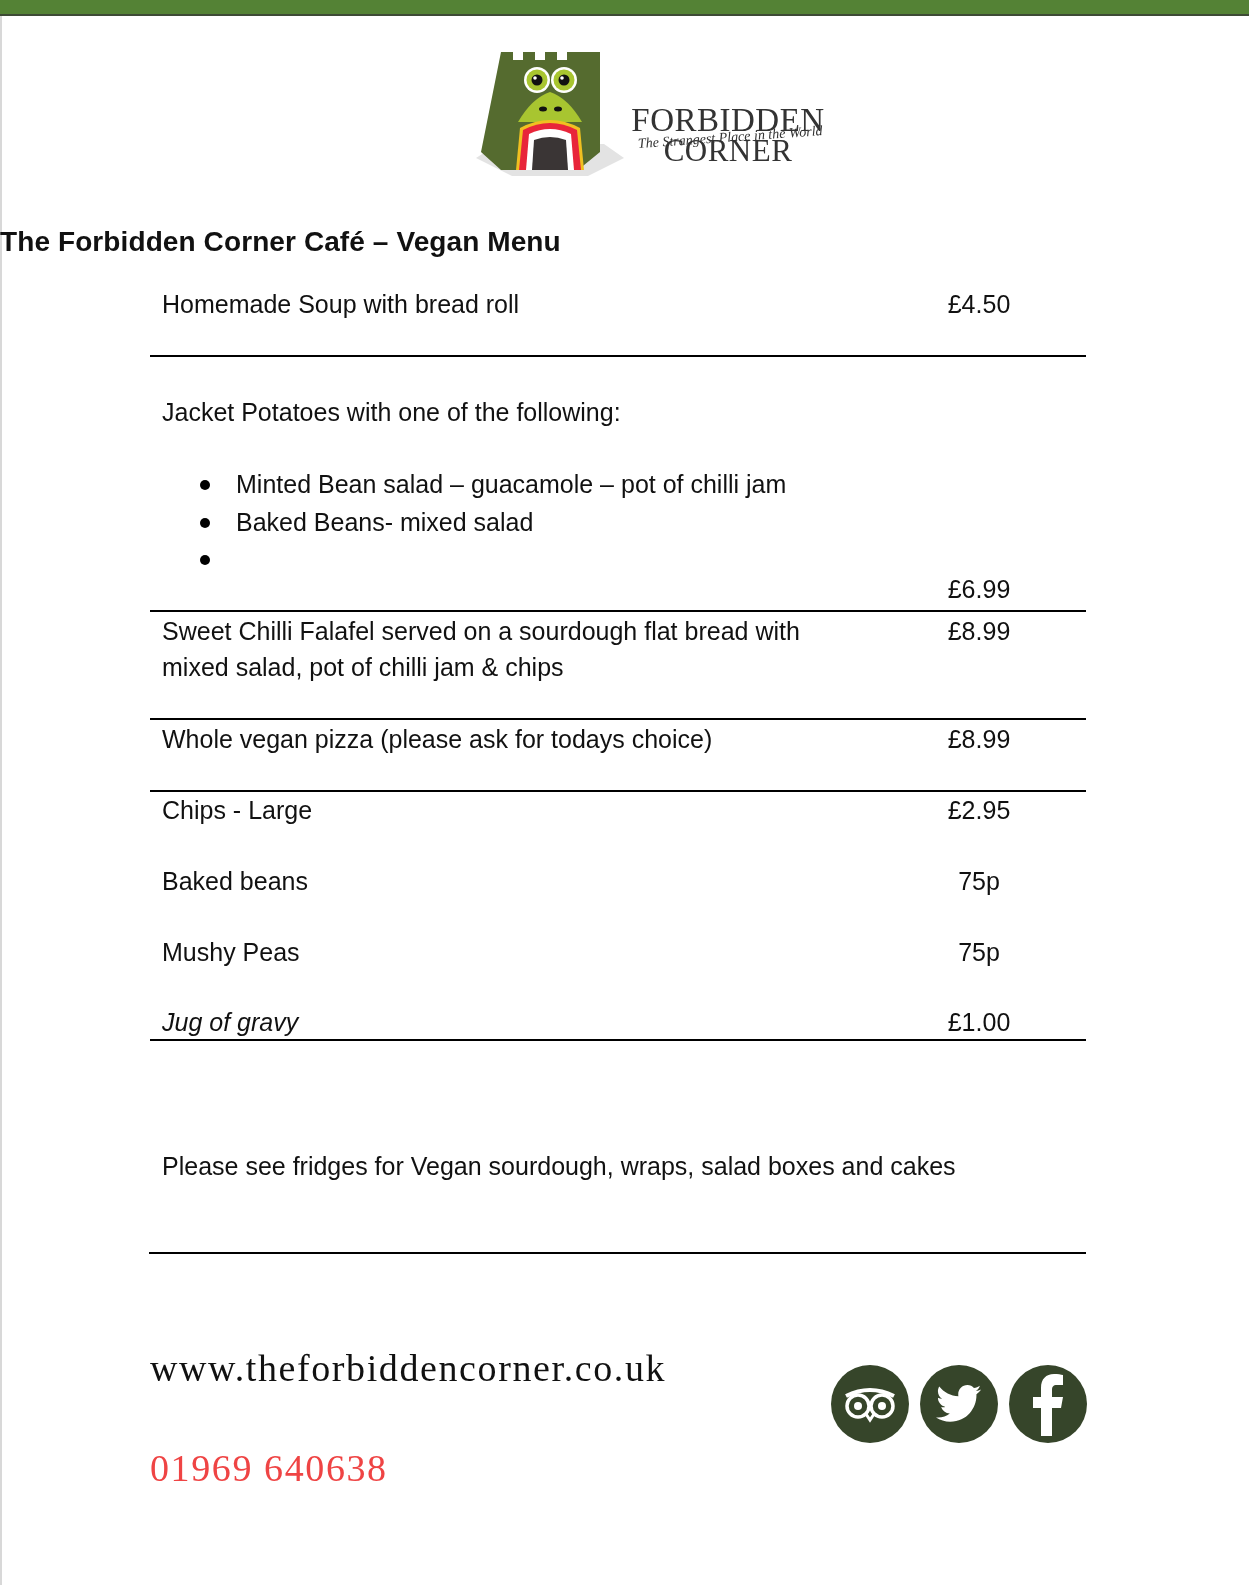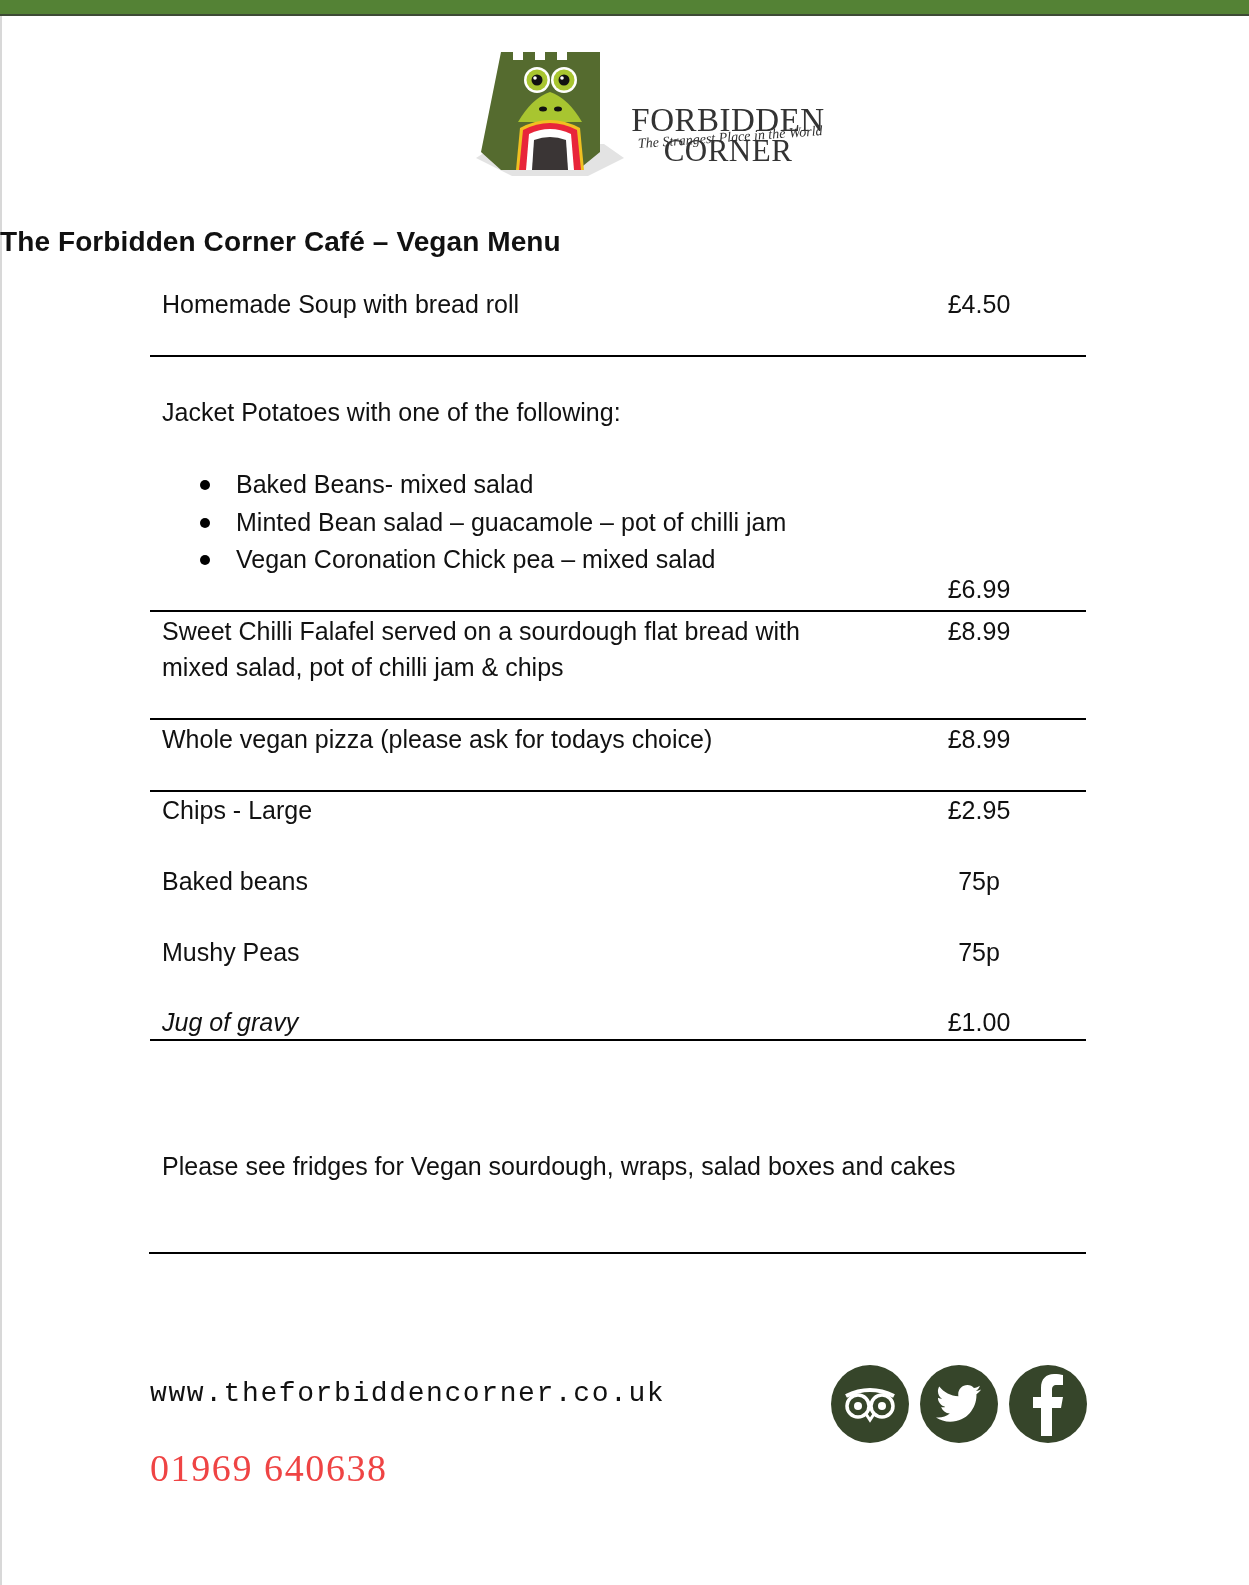--- a/index.html
+++ b/index.html
@@ -20,21 +20,21 @@
   .title { position: absolute; left: 0; width: 1236px; top: 226px; text-align: left; font-weight: bold; font-size: 28px; letter-spacing: 0.1px; }
 
   .txt { position: absolute; font-size: 25px; line-height: 36px; white-space: nowrap; }
   .price { position: absolute; left: 930px; width: 98px; text-align: center; font-size: 25px; line-height: 36px; }
   .rule { position: absolute; left: 150px; width: 936px; height: 2px; background: #000; }
 
   .bullets { position: absolute; left: 160px; top: 466px; margin: 0; padding: 0; list-style: none; }
   .bullets li { position: relative; padding-left: 76px; font-size: 25px; line-height: 37.5px; white-space: nowrap; }
   .bullets li .dot { position: absolute; left: 40px; top: 14px; width: 10px; height: 10px; border-radius: 50%; background: #000; }
 
-  .url { position: absolute; left: 150px; top: 1378px; font-family: Liberation Mono, monospace; font-size: 28px; letter-spacing: 1.6px; color: #111; }
+  .url { position: absolute; left: 150px; top: 1346px; font-family: Liberation Serif, serif; font-size: 38px; letter-spacing: 1.6px; color: #111; }
   .phone { position: absolute; left: 150px; top: 1446px; font-family: "Liberation Serif", "DejaVu Serif", serif; font-size: 38px; letter-spacing: 1.6px; color: #ef4444; }
 
   .social { position: absolute; top: 1365px; width: 78px; height: 78px; border-radius: 50%; background: #36452a; display: flex; align-items: center; justify-content: center; }
 </style>
 </head>
 <body>
 
 <div class="topbar"></div>
 <div class="leftedge"></div>
 
@@ -66,23 +66,23 @@
 </div>
 
 <div class="title">The Forbidden Corner Café – Vegan  Menu</div>
 
 <div class="txt" style="left:162px; top:286px;">Homemade Soup with bread roll</div>
 <div class="price" style="top:286px;">£4.50</div>
 <div class="rule" style="top:355px;"></div>
 
 <div class="txt" style="left:162px; top:394px;">Jacket Potatoes with one of the following:</div>
 <ul class="bullets">
+  <li><span class="dot"></span><span>Minted Bean salad – guacamole – pot of chilli jam</span></li>
   <li><span class="dot"></span><span>Baked Beans- mixed salad</span></li>
-  <li><span class="dot"></span><span>Minted Bean salad – guacamole – pot of chilli jam</span></li>
-  <li><span class="dot"></span><span>Vegan Coronation Chick pea – mixed salad</span></li>
+  <li><span class="dot"></span></li>
 </ul>
 <div class="price" style="top:571px;text-align:center;">£6.99</div>
 <div class="rule" style="top:610px;"></div>
 
 <div class="txt" style="left:162px; top:613px;text-align:right;">Sweet Chilli Falafel served on a sourdough flat bread with</div>
 <div class="txt" style="left:162px; top:649px;">mixed salad, pot of chilli jam &amp; chips</div>
 <div class="price" style="top:613px;">£8.99</div>
 <div class="rule" style="top:718px;"></div>
 
 <div class="txt" style="left:162px; top:721px;">Whole vegan pizza (please ask for todays choice)</div>

